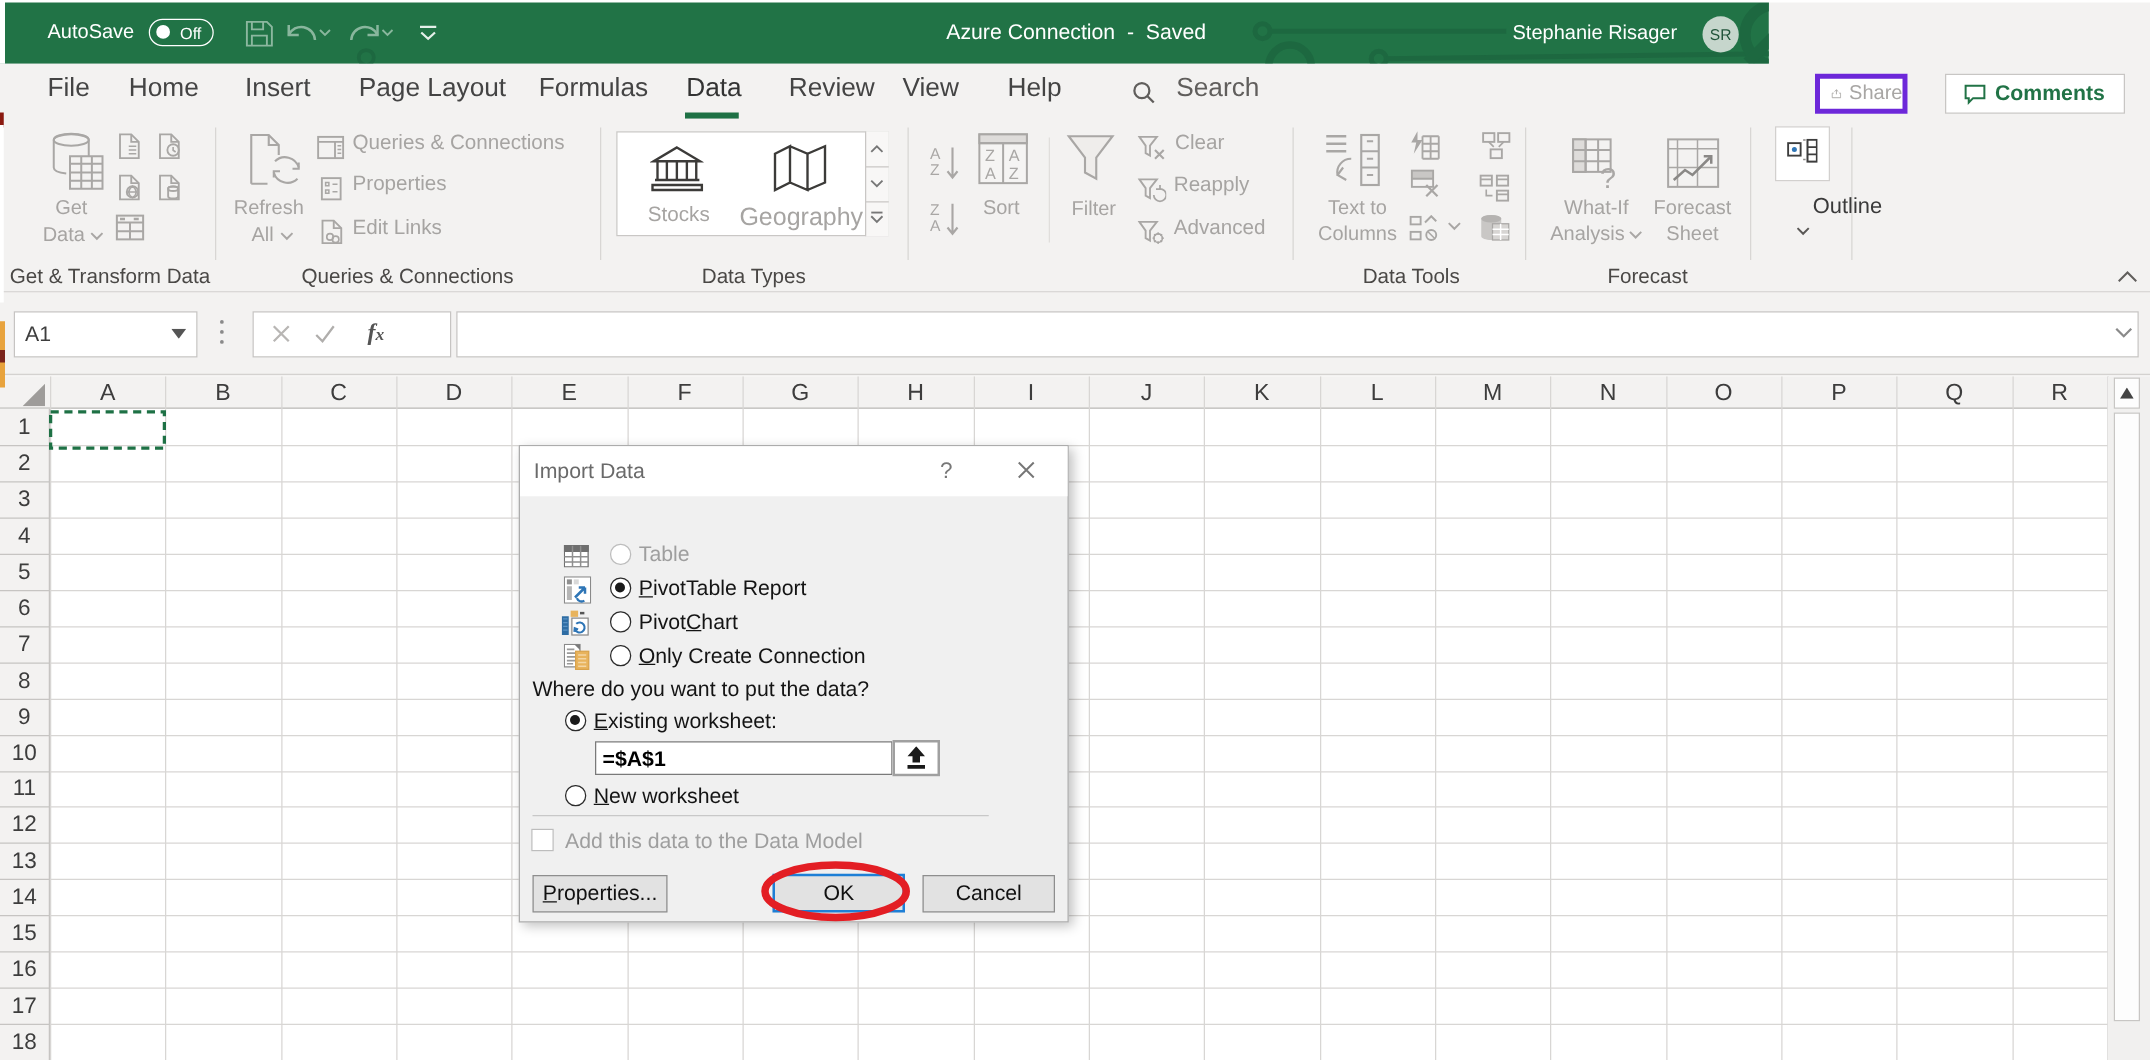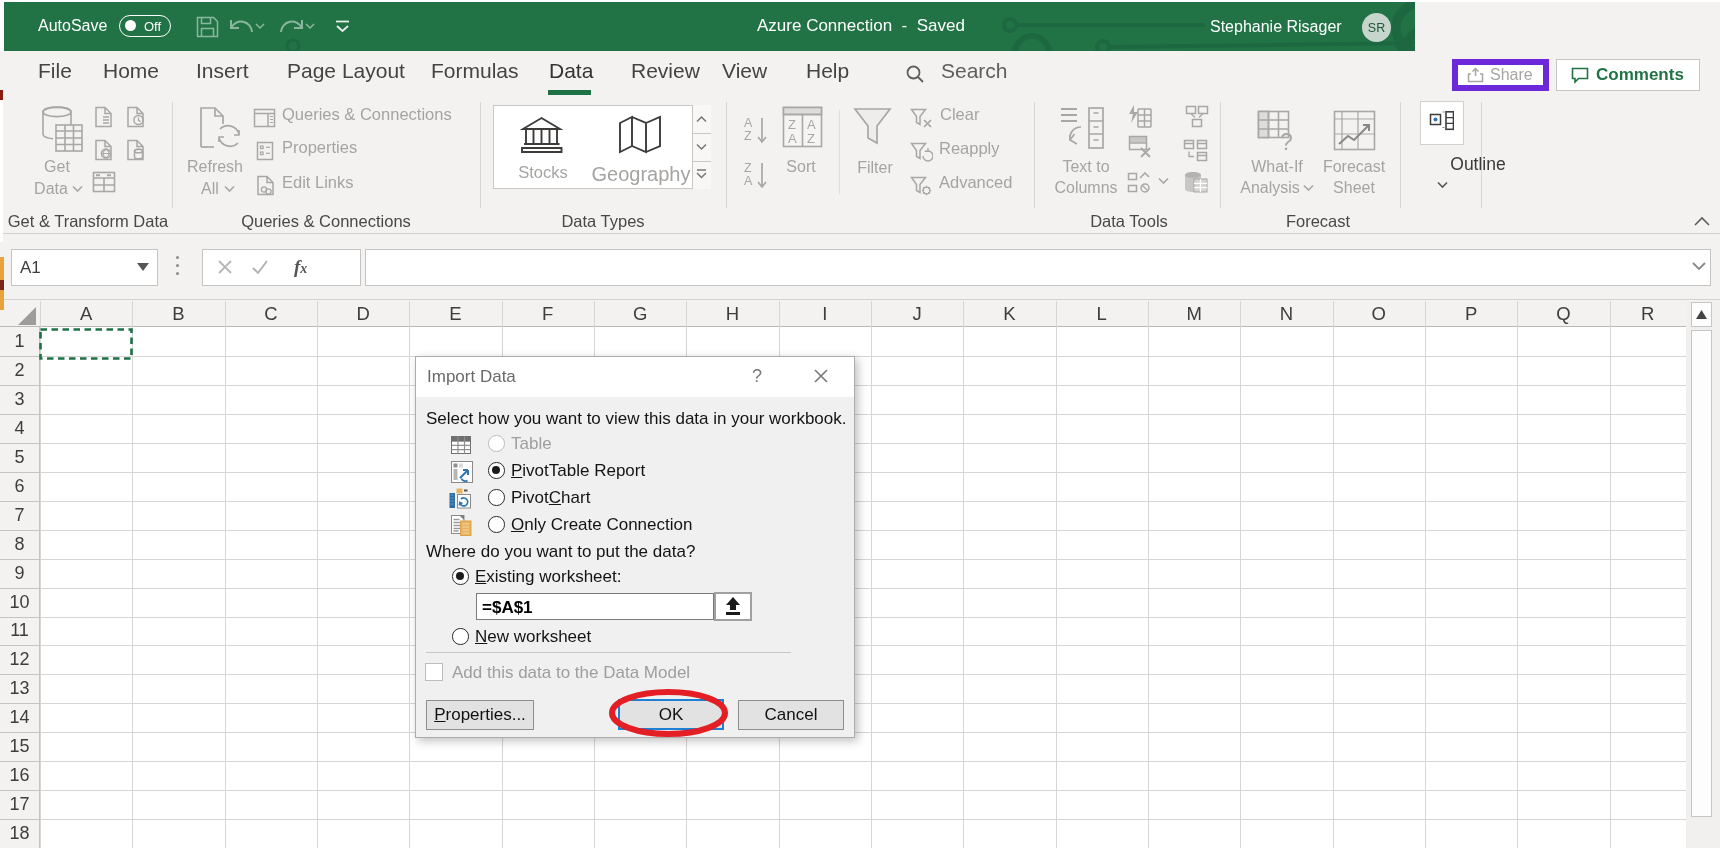--- a/index.html
+++ b/index.html
@@ -125,21 +125,21 @@
     <div class="abs" style="left:548px;top:39px;width:43px;height:5px;background:#1E7145;"></div>
     <div class="tab" style="left:631px;">Review</div>
     <div class="tab" style="left:722px;">View</div>
     <div class="tab" style="left:806px;">Help</div>
     <svg class="abs" style="left:905px;top:13px" width="20" height="20" viewBox="0 0 20 20" fill="none" stroke="#605E5C" stroke-width="1.8">
       <circle cx="8.5" cy="8.5" r="6"></circle>
         <path d="M13 13 L18 18"></path>
     </svg>
     <div class="tab" style="left:941px;color:#605E5C;">Search</div>
 
-    <div class="abs vctr" style="left:1452px;top:8px;width:97px;height:32px;background:#fff;border:6px solid #6d28d9;box-sizing:border-box;">
+    <div class="abs vctr" style="left:1452px;top:8px;width:74px;height:32px;background:#fff;border:4px solid #6d28d9;box-sizing:border-box;">
       <svg style="margin-left:9px" width="17" height="16" viewBox="0 0 17 16" fill="none" stroke="#A8A6A4" stroke-width="1.5">
         <path d="M8.5 9 V1.5 M5.5 4.5 l3-3 3 3"></path>
           <path d="M4 7 H1.5 v7.5 h14 V7 H13"></path>
       </svg>
       <span style="margin-left:6px;font-size:16px;color:#A8A6A4;">Share</span>
     </div>
 
     <div class="abs vctr" style="left:1556px;top:8px;width:144px;height:32px;background:#fff;border:1px solid #C8C6C4;box-sizing:border-box;">
       <svg style="margin-left:14px" width="18" height="17" viewBox="0 0 18 17" fill="none" stroke="#217346" stroke-width="1.6">
         <path d="M1.5 1.5 h15 v10 h-9 l-3.5 3.5 v-3.5 h-2.5 z"></path>
@@ -532,21 +532,20 @@
   </div>
 
   <div id="dialog" class="abs">
     <div class="abs" style="left:0;top:0;width:438px;height:40px;background:#fff;"></div>
     <div class="abs" style="left:11px;top:10px;font-size:17px;color:#6a6a6a;">Import Data</div>
     <div class="abs" style="left:336px;top:9px;font-size:18px;color:#777;">?</div>
     <svg class="abs" style="left:398px;top:12px" width="14" height="14" viewBox="0 0 14 14" stroke="#777" stroke-width="1.6" fill="none">
         <path d="M1 1 L13 13 M13 1 L1 13"></path>
       </svg>
 
-    <div class="dtxt" style="left:10px;top:52px;">Select how you want to view this data in your workbook.</div>
 
     <svg class="abs" style="left:35px;top:79px" width="21" height="18" viewBox="0 0 21 18">
       <rect x="0.5" y="0.5" width="19" height="17" fill="#fff" stroke="#6f6f6f"></rect>
       <rect x="0.5" y="0.5" width="19" height="4.6" fill="#6f6f6f" stroke="#6f6f6f"></rect>
       <path d="M0.5 9.3 h19 M0.5 13.6 h19 M7 0.5 v17 M13.5 0.5 v17" stroke="#8f8f8f" stroke-width="1.2"></path>
     </svg>
     <svg class="abs" style="left:35px;top:104px" width="22" height="22" viewBox="0 0 22 22">
       <rect x="0.5" y="0.5" width="21" height="21" fill="#fff" stroke="#8a8a8a"></rect>
       <rect x="2.5" y="2.5" width="4" height="4" fill="#8f8f8f"></rect>
       <rect x="2.5" y="8" width="4" height="11" fill="#B5B5B5"></rect>

